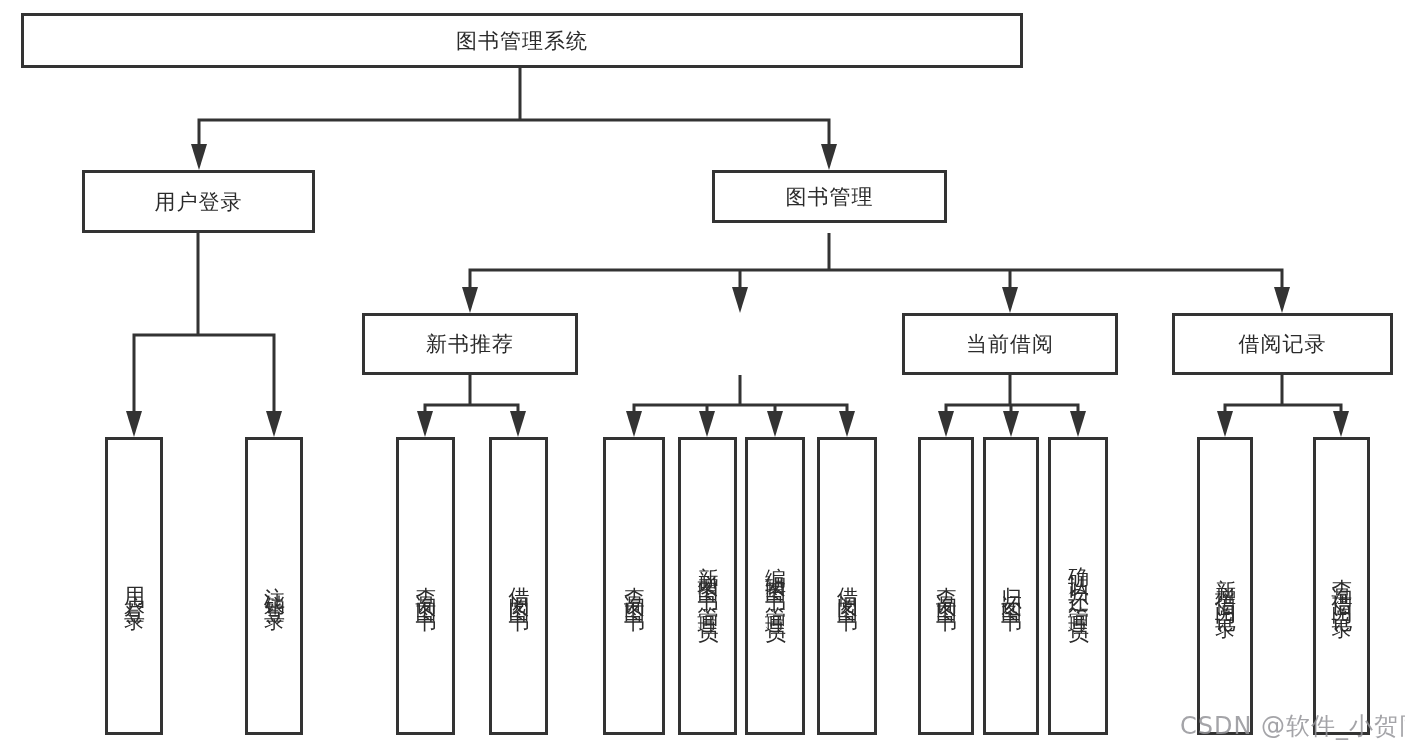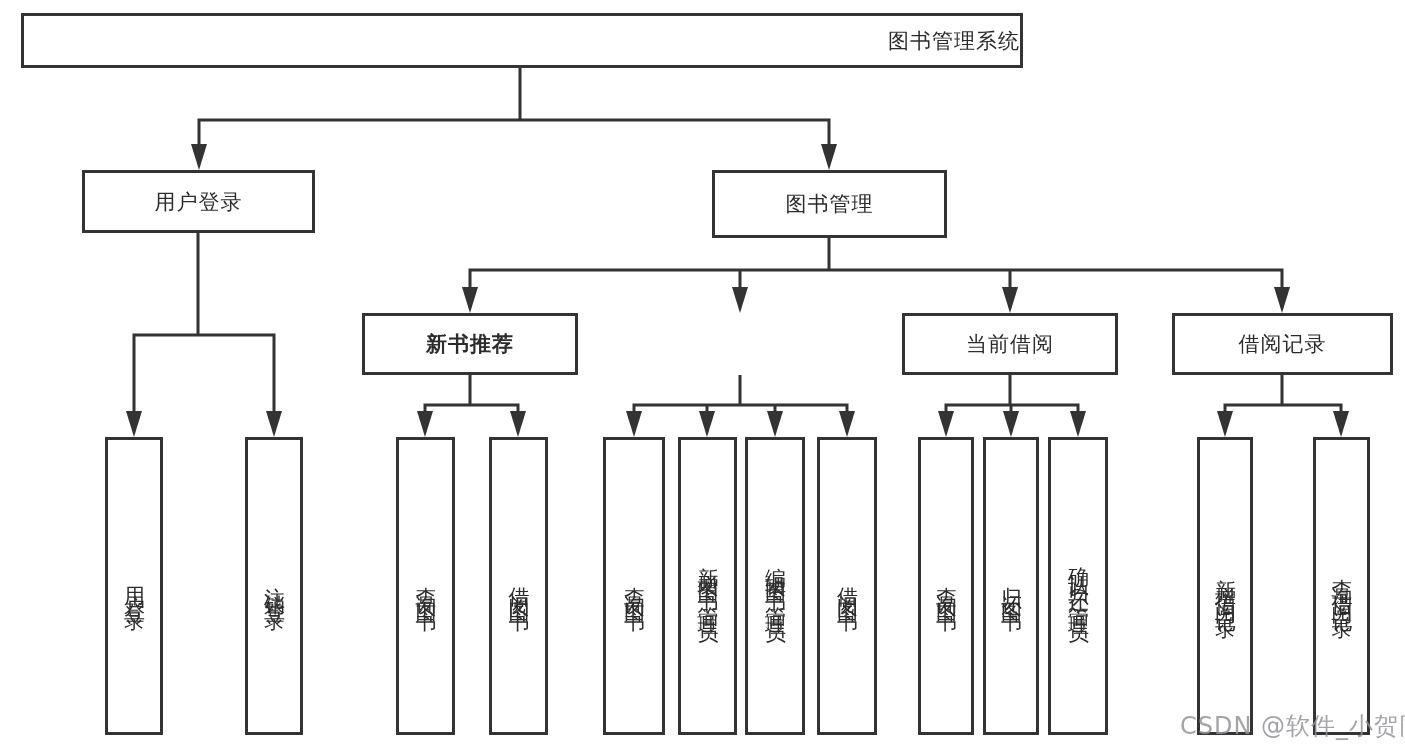--- a/index.html
+++ b/index.html
@@ -121,32 +121,32 @@
       <polygon points="767,411 783,411 775,437"></polygon>
       <polygon points="839,411 855,411 847,437"></polygon>
       <polygon points="938,411 954,411 946,437"></polygon>
       <polygon points="1003,411 1019,411 1011,437"></polygon>
       <polygon points="1070,411 1086,411 1078,437"></polygon>
       <polygon points="1217,411 1233,411 1225,437"></polygon>
       <polygon points="1333,411 1349,411 1341,437"></polygon>
     </g>
   </svg>
 
-  <div class="hbox" style="left:21px; top:13px; width:1002px; height:55px;justify-content:flex-end;">
+  <div class="hbox" style="left:21px; top:13px; width:1002px; height:55px;">
     <span>图书管理系统</span>
   </div>
 
   <div class="hbox" style="left:82px; top:170px; width:233px; height:63px;">
     <span>用户登录</span>
   </div>
-  <div class="hbox" style="left:712px; top:170px; width:235px; height:68px;">
+  <div class="hbox" style="left:712px; top:170px; width:235px; height:53px;">
     <span>图书管理</span>
   </div>
 
-  <div class="hbox" style="left:362px; top:313px; width:216px; height:62px;font-weight:bold;">
+  <div class="hbox" style="left:362px; top:313px; width:216px; height:62px;">
     <span>新书推荐</span>
   </div>
   <div class="hbox" style="left:902px; top:313px; width:216px; height:62px;">
     <span>当前借阅</span>
   </div>
   <div class="hbox" style="left:1172px; top:313px; width:221px; height:62px;">
     <span>借阅记录</span>
   </div>
 
   <div class="vbox" style="left:105px; width:58px;">

